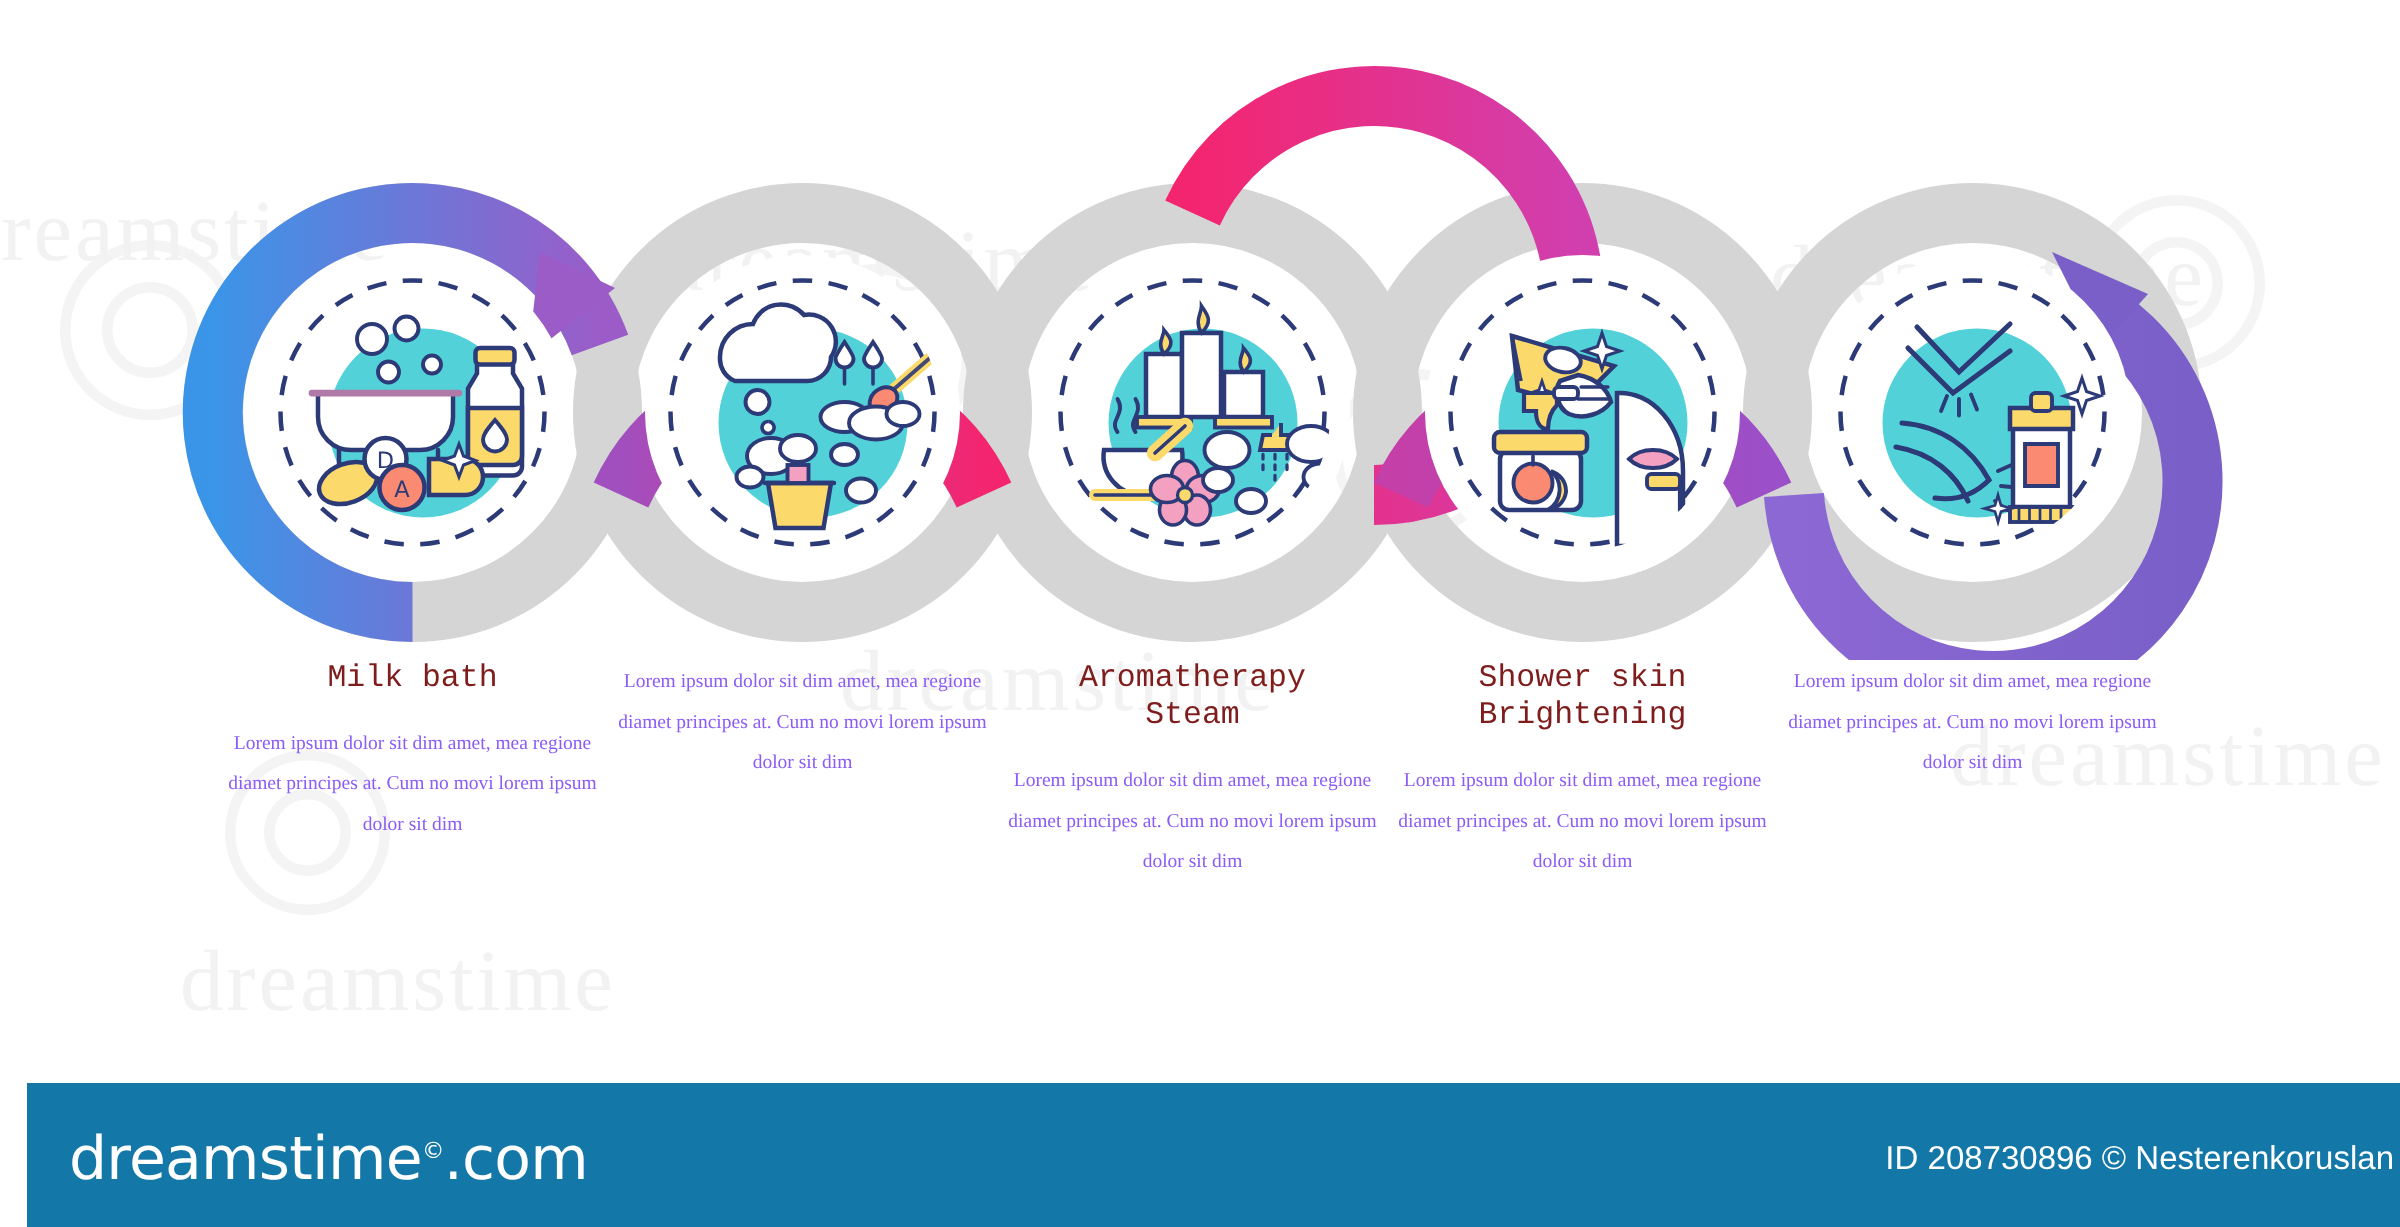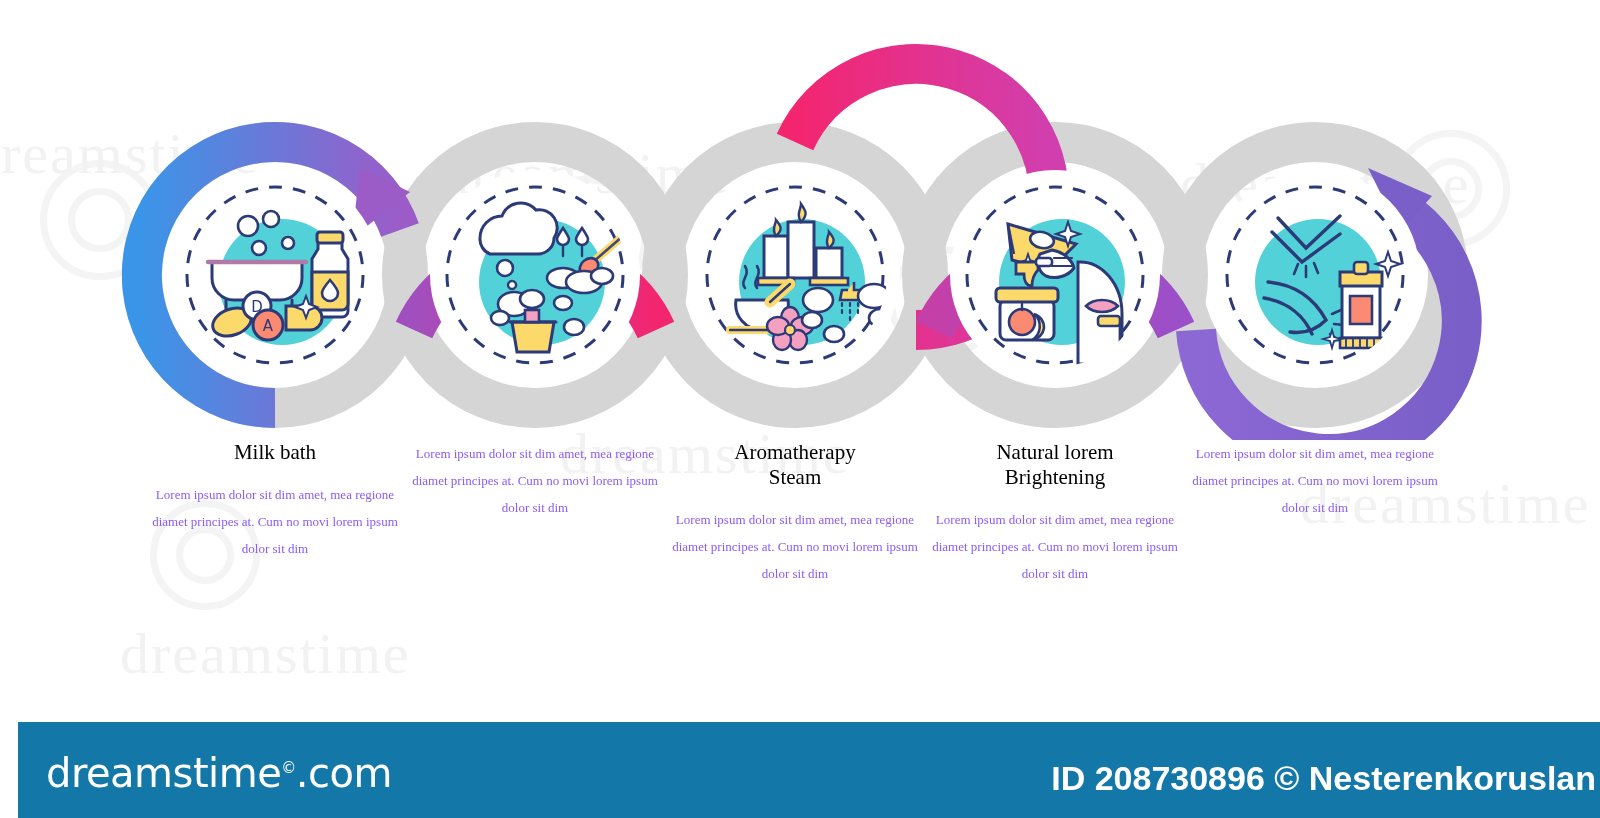--- a/index.html
+++ b/index.html
@@ -39,25 +39,25 @@
     position: absolute;
     left: 0; top: 440px;
     width: 1600px; height: 220px;
     display: flex;
   }
   .cap {
     width: 260px;
     text-align: center;
   }
   .cap-title {
-    color: #000000;
+    color: #7f1d1d;
     font-size: 21px;
     line-height: 25px;
     margin-bottom: 16px;
-    font-family: Liberation Serif, serif;
+    font-family: Liberation Mono, monospace;
     white-space: pre-line;
   }
   .cap-body {
     color: #8b5cf6;
     font-size: 13px;
     line-height: 27px;
     font-family: Liberation Serif, serif;
     padding: 0 6px;
   }
 
@@ -79,22 +79,22 @@
   }
   #brand .reg {
     font-size: 15px;
     vertical-align: super;
   }
   #credit {
     position: absolute;
     right: 22px; top: 37px;
     color: #ffffff;
     font-family: "Liberation Sans", sans-serif;
-    font-size: 34px;
-    font-weight: bold;
+    font-size: 22px;
+    font-weight: normal;
   }
 </style>
 </head>
 <body>
 <div id="root">
 
 <div>
   <div class="wm-ring" style="left:40px;  top:160px; width:120px; height:120px;"></div>
   <div class="wm-ring" style="left:68px;  top:188px; width:64px;  height:64px;"></div>
   <div class="wm-ring" style="left:520px; top:176px; width:128px; height:128px;"></div>
@@ -366,21 +366,21 @@
     </div>
     <div class="cap">
       <div class="cap-body">Lorem ipsum dolor sit dim amet, mea regione diamet principes at. Cum no movi lorem ipsum dolor sit dim</div>
     </div>
     <div class="cap">
       <div class="cap-title">Aromatherapy
 Steam</div>
       <div class="cap-body">Lorem ipsum dolor sit dim amet, mea regione diamet principes at. Cum no movi lorem ipsum dolor sit dim</div>
     </div>
     <div class="cap">
-      <div class="cap-title">Natural lorem
+      <div class="cap-title">Shower skin
 Brightening</div>
       <div class="cap-body">Lorem ipsum dolor sit dim amet, mea regione diamet principes at. Cum no movi lorem ipsum dolor sit dim</div>
     </div>
     <div class="cap">
       <div class="cap-body">Lorem ipsum dolor sit dim amet, mea regione diamet principes at. Cum no movi lorem ipsum dolor sit dim</div>
     </div>
   </div>
 </div>
 
 <div id="footer">

